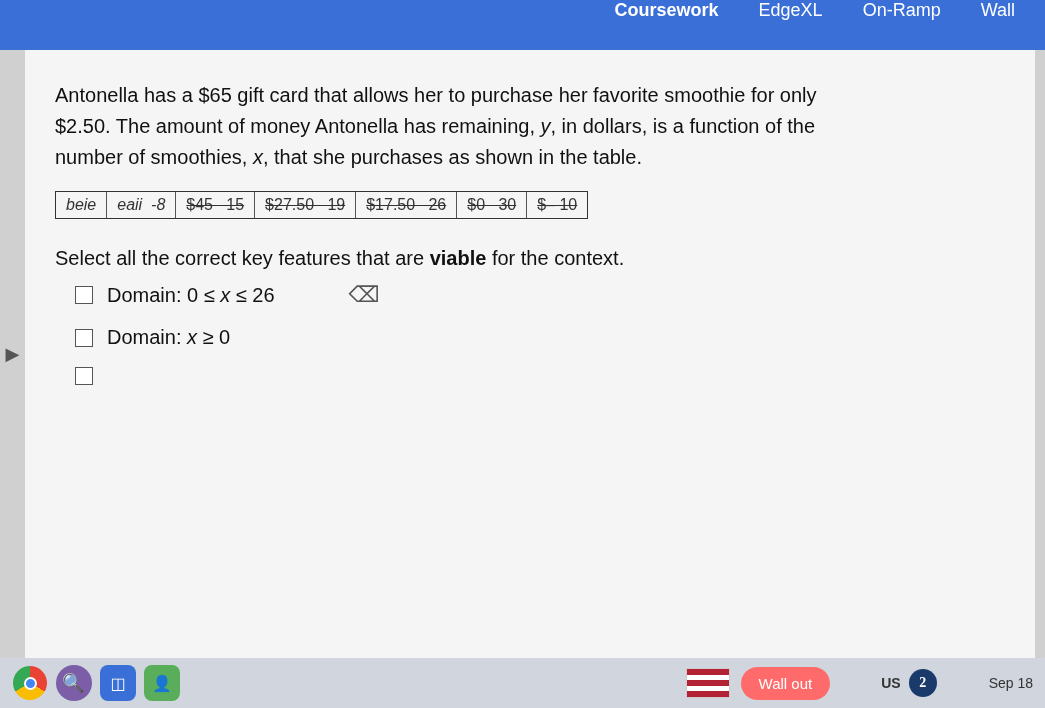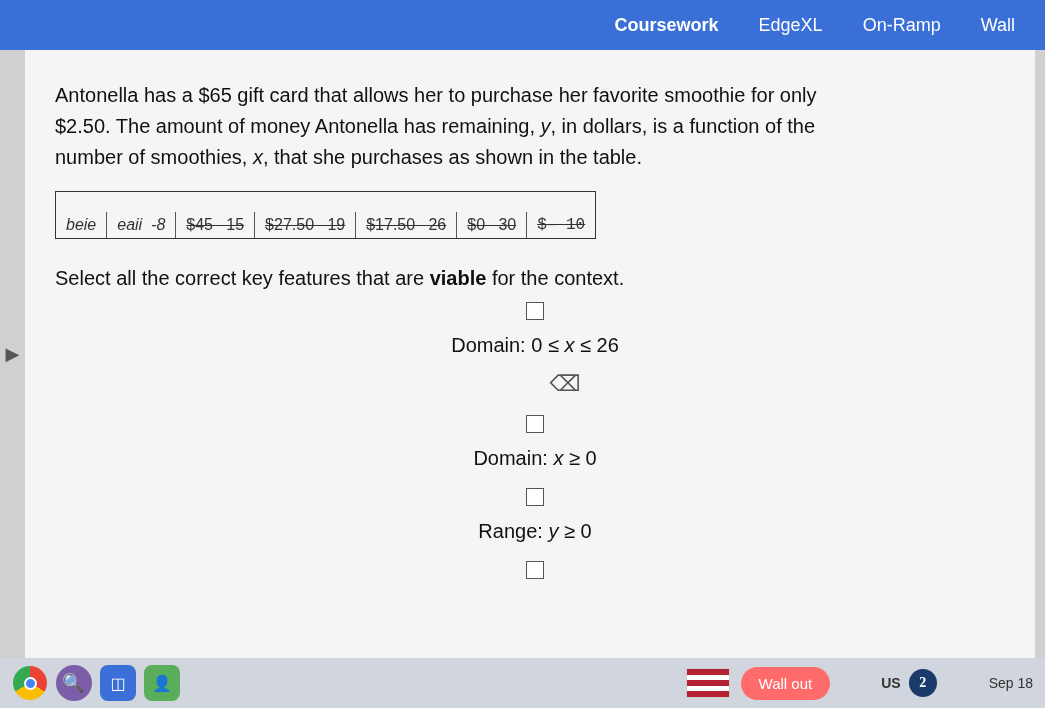--- a/index.html
+++ b/index.html
@@ -15,21 +15,20 @@
 
     
     .top-nav {
       position: absolute;
       top: 0;
       left: 0;
       width: 100%;
       height: 50px;
       background: #3a6fd8;
       display: flex;
-      align-items: center;
       justify-content: flex-end;
       padding-right: 10px;
       z-index: 10;
     }
 
     .nav-item {
       color: white;
       font-size: 18px;
       font-family: Arial, sans-serif;
       font-weight: 500;
@@ -89,36 +88,34 @@
     .table-container {
       border: 1.5px solid #333;
       display: inline-block;
       margin-bottom: 28px;
       margin-left: 0;
     }
 
     .table-row-grid {
       display: flex;
       align-items: flex-start;
-      margin-top: 20px;
     }
 
     .table-cell {
       font-size: 16px;
       font-family: Arial, sans-serif;
       color: #333;
       padding: 4px 10px;
       border-right: 1px solid #555;
       text-decoration: line-through;
       white-space: nowrap;
     }
 
     .table-cell:last-child {
       border-right: none;
-      font-family: Liberation Mono, monospace;
     }
 
     .table-cell.no-strike {
       text-decoration: none;
       font-style: italic;
     }
 
     
     .select-instruction {
       font-size: 20px;
@@ -140,21 +137,20 @@
     }
 
     .option-item {
       display: flex;
       align-items: center;
       gap: 14px;
       font-size: 20px;
       font-family: Arial, sans-serif;
       color: #111;
       cursor: pointer;
-      flex-direction: column;
     }
 
     .option-checkbox {
       width: 18px;
       height: 18px;
       border: 1.5px solid #555;
       background: white;
       flex-shrink: 0;
       display: inline-block;
     }
@@ -398,24 +394,20 @@
       <span class="option-checkbox"></span>
       <span class="option-label">Domain: 0 ≤ <em>x</em> ≤ 26</span>
       <span class="cursor-icon">⌫</span>
     </div>
 
     <div class="option-item">
       <span class="option-checkbox"></span>
       <span class="option-label">Domain: <em>x</em> ≥ 0</span>
     </div>
 
-    <div class="option-item">
-      <span class="option-checkbox"></span>
-      <span class="option-label">Range: <em>y</em> ≥ 0</span>
-    </div>
 
     <div class="option-item">
       <span class="option-checkbox"></span>
     </div>
   </div>
 </div>
 
 <div class="taskbar">
 
   <div class="taskbar-icon chrome">

